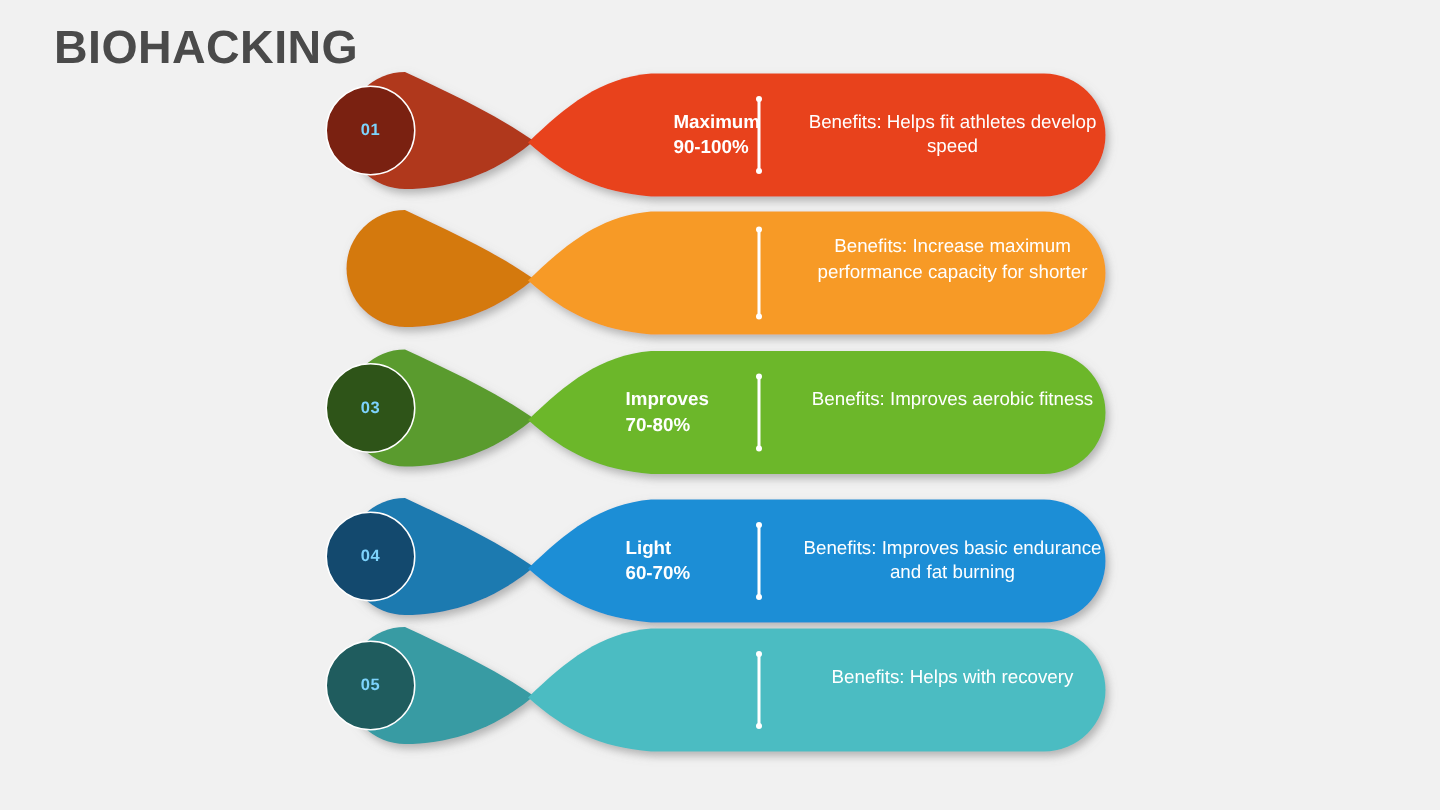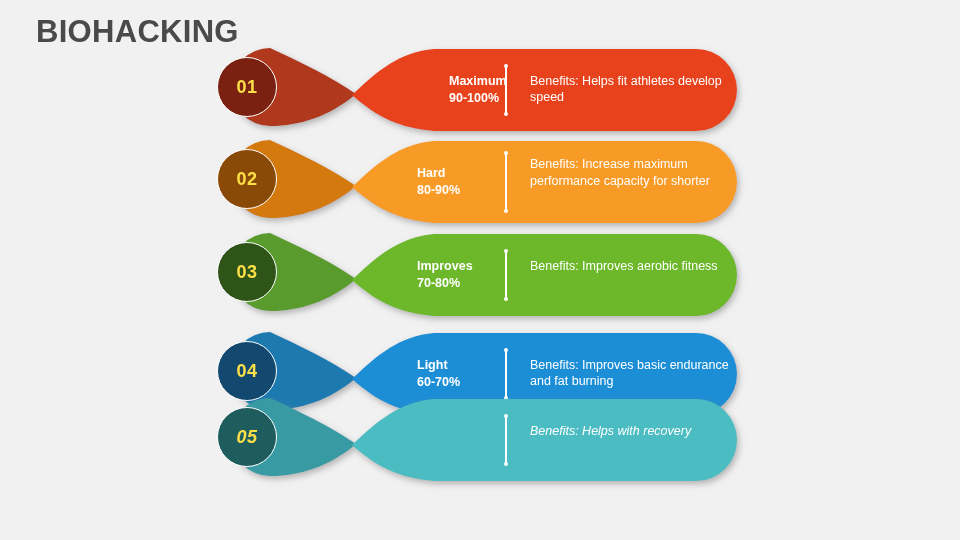--- a/index.html
+++ b/index.html
@@ -96,37 +96,38 @@
 
   .benefit {
     position: absolute;
     left: 530px;
     width: 210px;
     color: #ffffff;
     font-size: 12.5px;
     font-weight: normal;
     line-height: 16.5px;
     font-family: "Liberation Sans", sans-serif;
+    text-align: center;
   }
 
   
   .num-wrap {
     position: absolute;
     width: 60px;
     height: 60px;
     border-radius: 50%;
     border: 1.6px solid #ffffff;
     box-sizing: border-box;
     display: flex;
     align-items: center;
     justify-content: center;
   }
   .num-text {
-    color: #fde047;
-    font-size: 18px;
+    color: #7dd3fc;
+    font-size: 11px;
     font-weight: bold;
     letter-spacing: 0.4px;
     font-family: "Liberation Sans", sans-serif;
     text-align: right;
   }
 
   
 </style>
 </head>
 <body>
@@ -162,25 +163,21 @@
           <defs>
             <filter id="shadow1" x="-20%" y="-20%" width="150%" height="160%">
               <feDropShadow dx="2" dy="3" stdDeviation="3" flood-color="#808080" flood-opacity="0.55"></feDropShadow>
             </filter>
           </defs>
           <g filter="url(#shadow1)">
             <path d="M 270 8 A 39 39 0 1 0 270 86 C 300 86 330 76 356 54 C 330 36 300 22 270 8 Z" fill="#d4790f"></path>
             <path d="M 352 55 C 378 30 400 12 434 9 L 696 9 A 41 41 0 0 1 696 91 L 434 91 C 400 88 378 78 352 55 Z" fill="#f79a28"></path>
           </g>
         </svg>
-        <div class="num-wrap" style="left: 217px; top: 17px; background: rgb(138, 74, 7);">
-          <span class="num-text">02</span>
-        </div>
-        <div class="bar-text">
-          <div class="zone-label" style="top: 33px;"><span>Hard</span><span class="pct">80-90%</span></div>
+        <div class="bar-text">
           <div class="divider" style="top: 21px; height: 58px;"></div>
           <div class="benefit" style="top: 24.25px;">Benefits: Increase maximum performance capacity for shorter</div>
         </div>
       </div>
       <div class="row" style="top: 225px;">
         <svg class="row-svg" viewBox="0 0 960 100">
           <defs>
             <filter id="shadow2" x="-20%" y="-20%" width="150%" height="160%">
               <feDropShadow dx="2" dy="3" stdDeviation="3" flood-color="#808080" flood-opacity="0.55"></feDropShadow>
             </filter>
@@ -213,21 +210,21 @@
         </svg>
         <div class="num-wrap" style="left: 217px; top: 17px; background: rgb(19, 73, 110);">
           <span class="num-text">04</span>
         </div>
         <div class="bar-text">
           <div class="zone-label" style="top: 33px;"><span>Light</span><span class="pct">60-70%</span></div>
           <div class="divider" style="top: 26px; height: 48px;"></div>
           <div class="benefit" style="top: 32.5px;">Benefits: Improves basic endurance and fat burning</div>
         </div>
       </div>
-      <div class="row" style="top: 390px; font-style: italic;">
+      <div class="row" style="top: 410px;">
         <svg class="row-svg" viewBox="0 0 960 100">
           <defs>
             <filter id="shadow4" x="-20%" y="-20%" width="150%" height="160%">
               <feDropShadow dx="2" dy="3" stdDeviation="3" flood-color="#808080" flood-opacity="0.55"></feDropShadow>
             </filter>
           </defs>
           <g filter="url(#shadow4)">
             <path d="M 270 8 A 39 39 0 1 0 270 86 C 300 86 330 76 356 54 C 330 36 300 22 270 8 Z" fill="#379ba3"></path>
             <path d="M 352 55 C 378 30 400 12 434 9 L 696 9 A 41 41 0 0 1 696 91 L 434 91 C 400 88 378 78 352 55 Z" fill="#4cbcc2"></path>
           </g>

